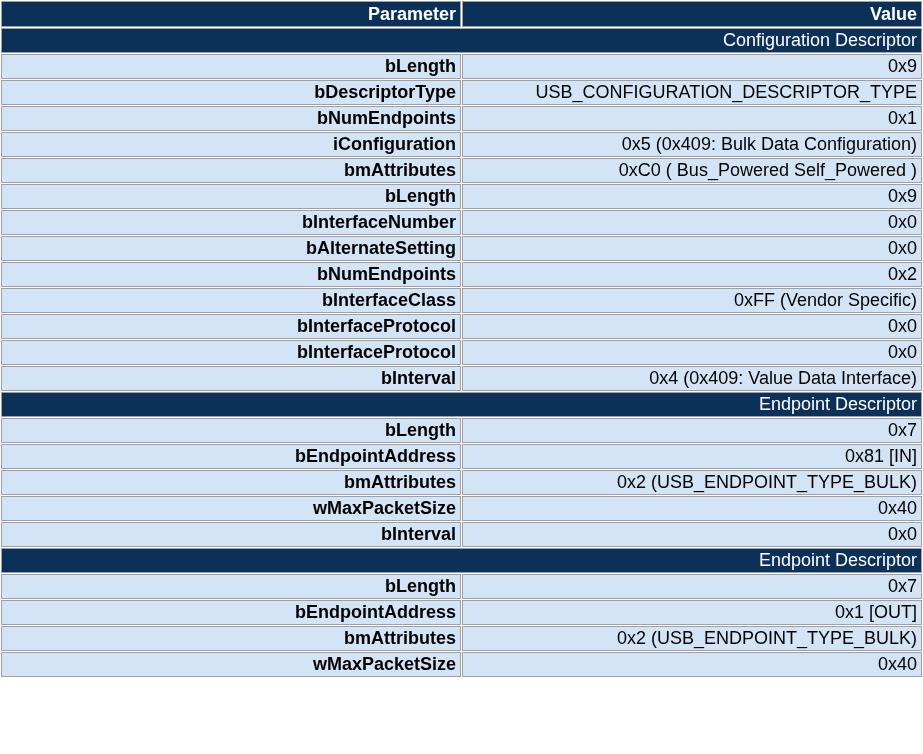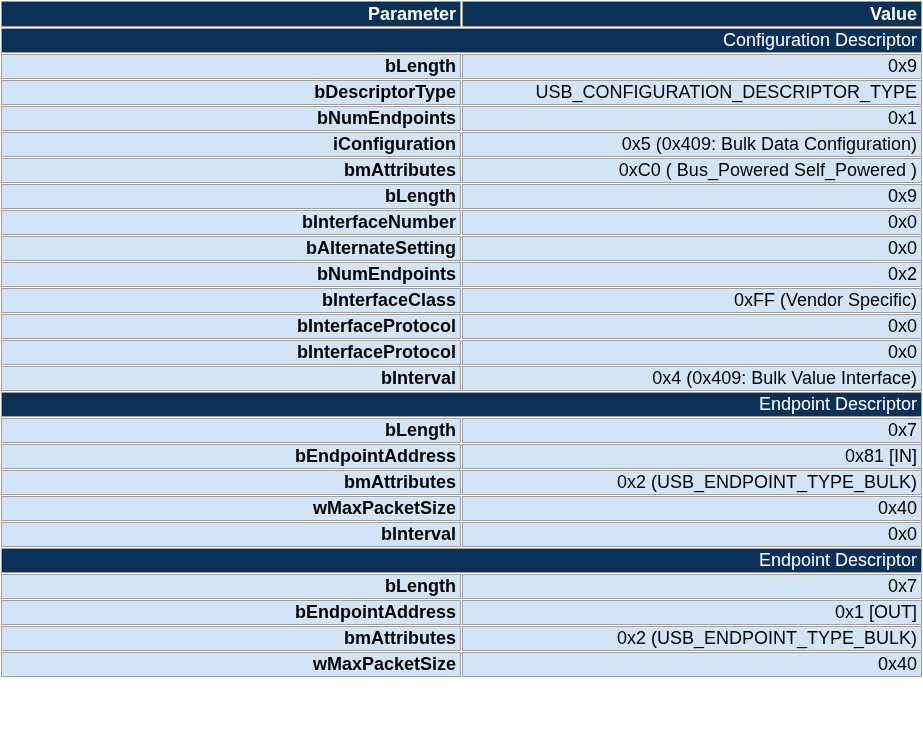--- a/index.html
+++ b/index.html
@@ -112,21 +112,21 @@
       <tr>
         <td class="param">bInterfaceProtocol</td>
         <td class="value">0x0</td>
       </tr>
       <tr>
         <td class="param">bInterfaceProtocol</td>
         <td class="value">0x0</td>
       </tr>
       <tr>
         <td class="param">bInterval</td>
-        <td class="value">0x4 (0x409: Bulk Value Interface)</td>
+        <td class="value">0x4 (0x409: Value Data Interface)</td>
       </tr>
       <tr>
         <td colspan="2" class="section">Endpoint Descriptor</td>
       </tr>
       <tr>
         <td class="param">bLength</td>
         <td class="value">0x7</td>
       </tr>
       <tr>
         <td class="param">bEndpointAddress</td>

